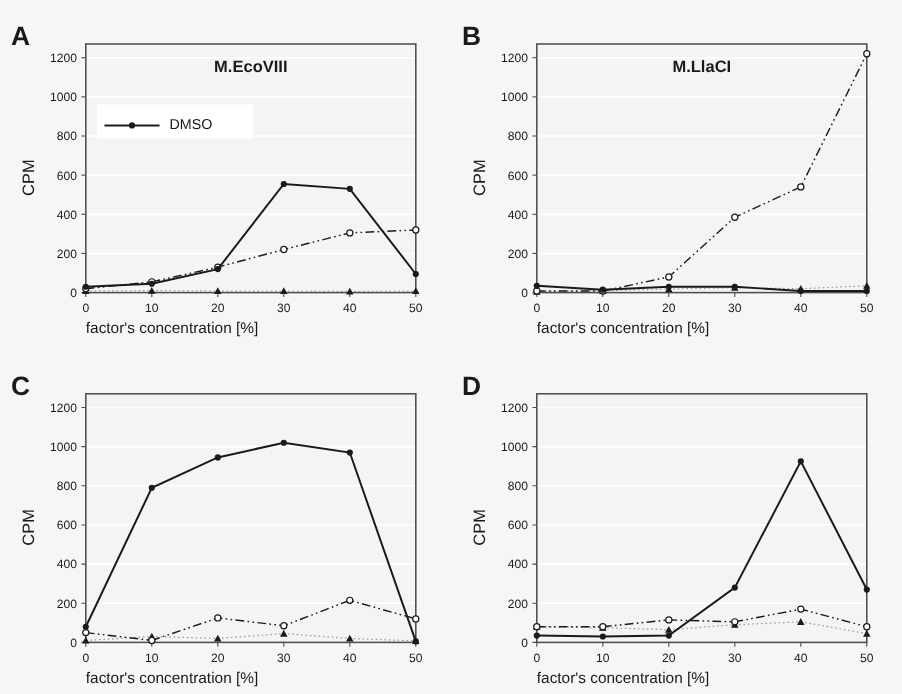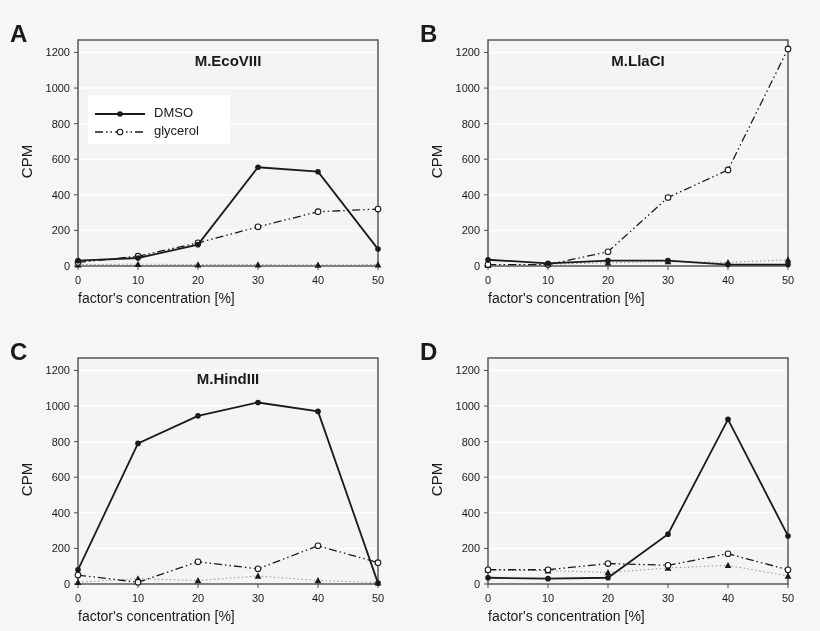--- a/index.html
+++ b/index.html
@@ -113,27 +113,20 @@
     <span class="ylab">CPM</span>
     <span class="xlab">factor's concentration [%]</span>
     <div class="legend">
       <div class="legend-row">
         <svg class="legend-sample" viewBox="0 0 52 12">
             <line x1="1" y1="6" x2="51" y2="6" fill="none" stroke="#1a1a1a" stroke-width="1.8"></line>
             <circle cx="26" cy="6" r="2.8" fill="#1a1a1a"></circle>
           </svg>
         <span class="legend-label">DMSO</span>
       </div>
-      <div class="legend-row">
-        <svg class="legend-sample" viewBox="0 0 52 12">
-            <line x1="1" y1="6" x2="51" y2="6" fill="none" stroke="#1a1a1a" stroke-width="1.3" stroke-dasharray="8 3 1.5 3 1.5 3"></line>
-            <circle cx="26" cy="6" r="2.8" fill="#ffffff" stroke="#1a1a1a" stroke-width="1.1"></circle>
-          </svg>
-        <span class="legend-label">glycerol</span>
-      </div>
     </div>
   </div>
 
   <div class="panel pB">
     <svg class="plot" viewBox="0 0 410 308">
         <rect x="78" y="40" width="300" height="226" fill="#f3f4f3"></rect>
         <line x1="78" y1="230.40944881889763" x2="378" y2="230.40944881889763" stroke="#ffffff" stroke-width="1.5"></line>
         <line x1="78" y1="194.81889763779526" x2="378" y2="194.81889763779526" stroke="#ffffff" stroke-width="1.5"></line>
         <line x1="78" y1="159.22834645669292" x2="378" y2="159.22834645669292" stroke="#ffffff" stroke-width="1.5"></line>
         <line x1="78" y1="123.63779527559055" x2="378" y2="123.63779527559055" stroke="#ffffff" stroke-width="1.5"></line>
@@ -246,21 +239,20 @@
         <circle cx="378" cy="244.64566929133858" r="2.8" fill="#ffffff" stroke="#1a1a1a" stroke-width="1.1"></circle>
         <polyline points="78,251.76377952755905 138,125.41732283464566 198,97.83464566929135 258,84.48818897637796 318,93.38582677165354 378,265.1102362204724" fill="none" stroke="#1a1a1a" stroke-width="1.8"></polyline>
         <circle cx="78" cy="251.76377952755905" r="2.8" fill="#1a1a1a"></circle>
         <circle cx="138" cy="125.41732283464566" r="2.8" fill="#1a1a1a"></circle>
         <circle cx="198" cy="97.83464566929135" r="2.8" fill="#1a1a1a"></circle>
         <circle cx="258" cy="84.48818897637796" r="2.8" fill="#1a1a1a"></circle>
         <circle cx="318" cy="93.38582677165354" r="2.8" fill="#1a1a1a"></circle>
         <circle cx="378" cy="265.1102362204724" r="2.8" fill="#1a1a1a"></circle>
       </svg>
     <span class="plabel">C</span>
-    <span class="ptitle">M.HindIII</span>
     <span class="ylab">CPM</span>
     <span class="xlab">factor's concentration [%]</span>
   </div>
 
   <div class="panel pD">
     <svg class="plot" viewBox="0 0 410 308">
         <rect x="78" y="40" width="300" height="226" fill="#f3f4f3"></rect>
         <line x1="78" y1="230.40944881889763" x2="378" y2="230.40944881889763" stroke="#ffffff" stroke-width="1.5"></line>
         <line x1="78" y1="194.81889763779526" x2="378" y2="194.81889763779526" stroke="#ffffff" stroke-width="1.5"></line>
         <line x1="78" y1="159.22834645669292" x2="378" y2="159.22834645669292" stroke="#ffffff" stroke-width="1.5"></line>

